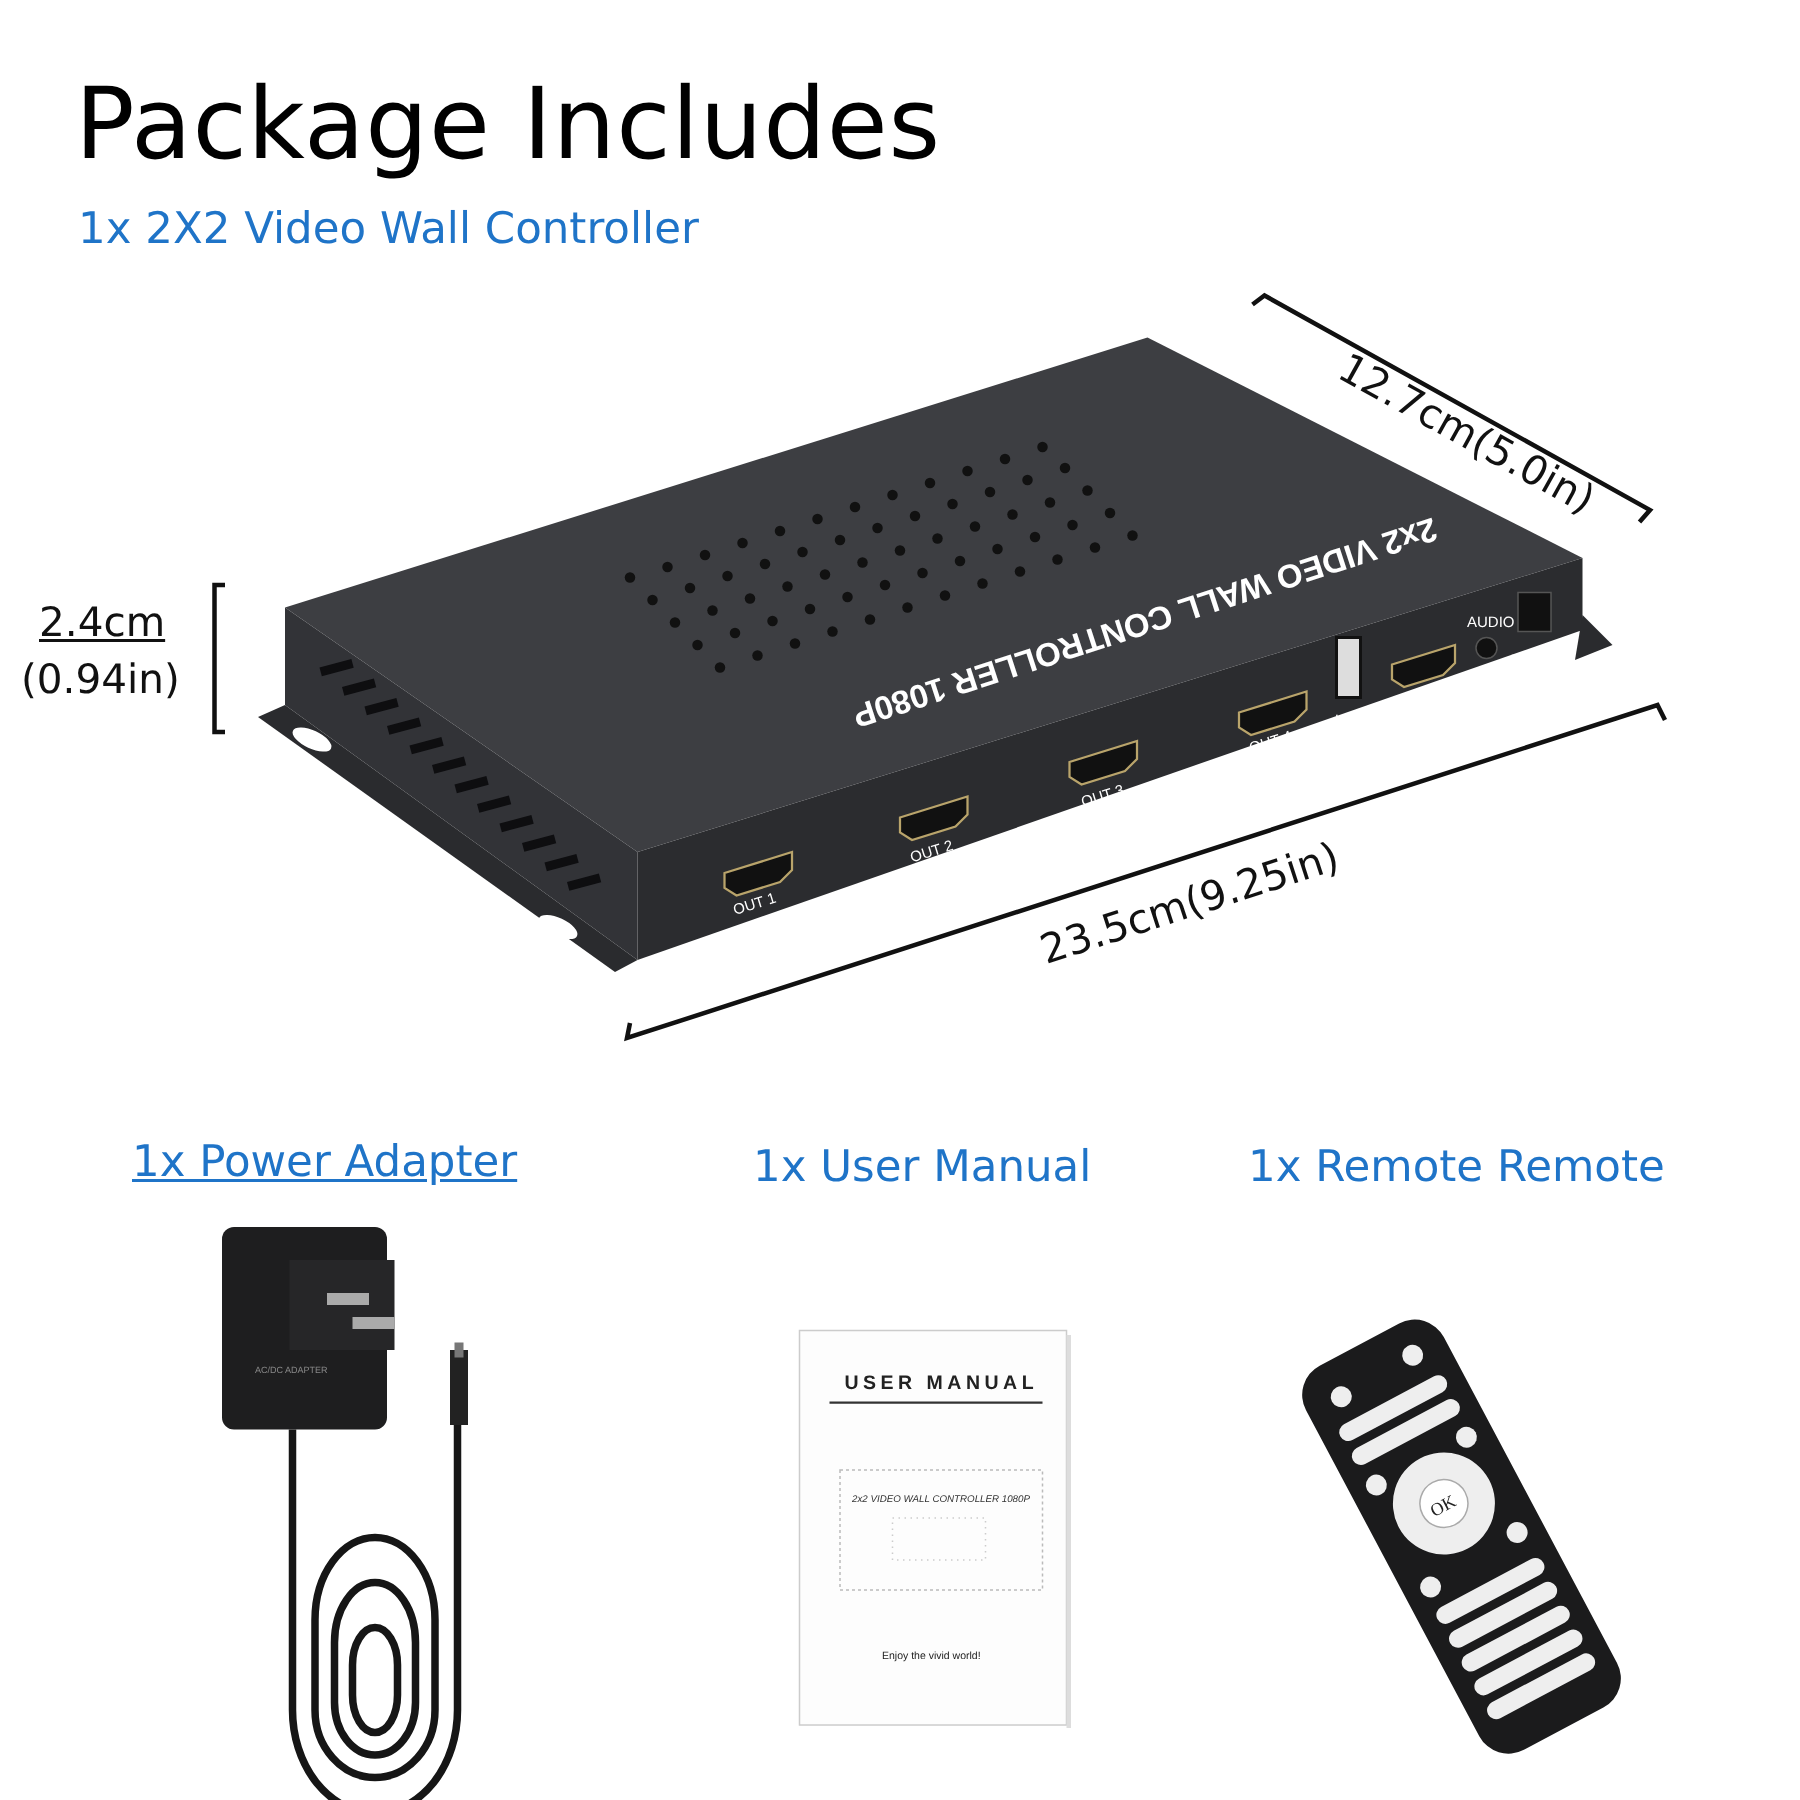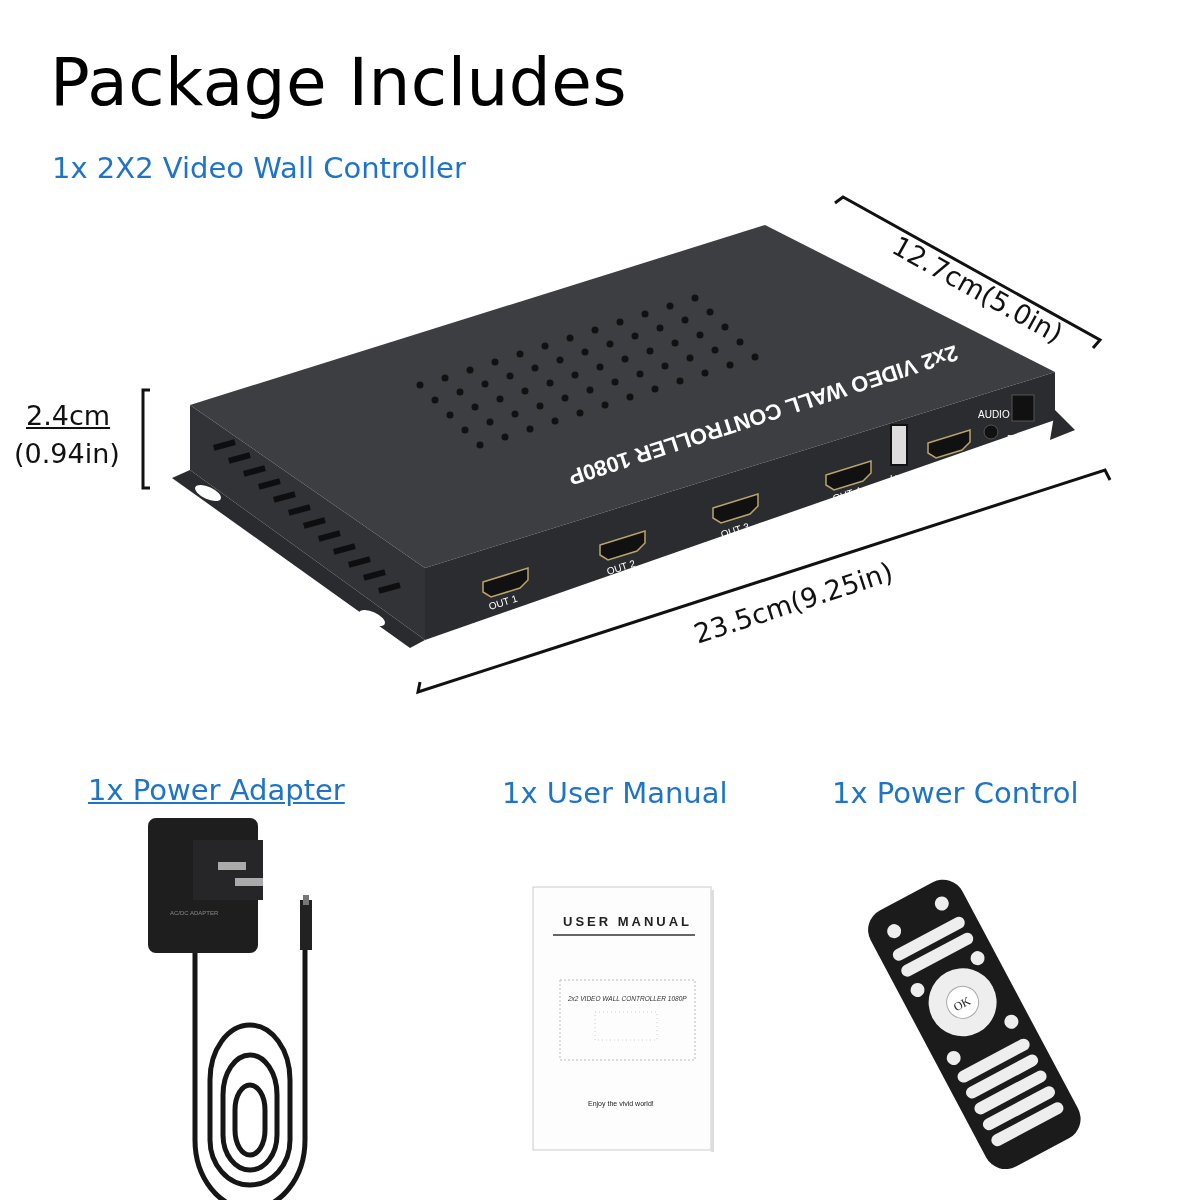--- a/index.html
+++ b/index.html
@@ -1,19 +1,19 @@
 <!DOCTYPE html>
 <html><head>
 <meta charset="utf-8">
 <style>
   html, body { margin: 0; padding: 0; background: #ffffff; }
   body { width: 1200px; height: 1200px; position: relative; overflow: hidden; font-family: "DejaVu Sans", sans-serif; }
   .abs { position: absolute; }
   .title { left: 50px; top: 44px; font-size: 66px; color: #000; font-weight: 500; letter-spacing: 0.5px; }
-  .blue { color: #1f74c8; font-size: 29px; margin-top: 16px; }
+  .blue { color: #1f74c8; font-size: 29px; }
   .dim { color: #111; font-size: 27px; white-space: nowrap; }
   svg { position: absolute; left: 0; top: 0; }
 </style>
 </head>
 <body>
 
 <div class="abs title">Package Includes</div>
 <div class="abs blue" style="left:52px; top:135px;">1x 2X2 Video Wall Controller</div>
 
 <svg width="1200" height="1200">
@@ -184,13 +184,13 @@
   </g>
 </svg>
 
 <div class="abs dim" style="left:902px; top:230px; transform: rotate(29deg); transform-origin: left top;">12.7cm(5.0in)</div>
 <div class="abs dim" style="left:26px; top:400px;text-decoration:underline;">2.4cm</div>
 <div class="abs dim" style="left:14px; top:438px;">(0.94in)</div>
 <div class="abs dim" style="left:690px; top:620px; transform: rotate(-18deg); transform-origin: left top;">23.5cm(9.25in)</div>
 
 <div class="abs blue" style="left:88px; top:757px;text-decoration:underline;">1x Power Adapter</div>
 <div class="abs blue" style="left:502px; top:760px;">1x User Manual</div>
-<div class="abs blue" style="left:832px; top:760px;">1x Power Control</div>
+<div class="abs blue" style="left:832px; top:760px;">1x Remote Remote</div>
 
 </body></html>

